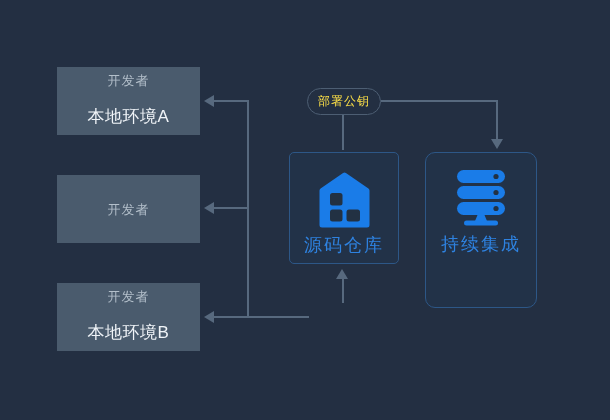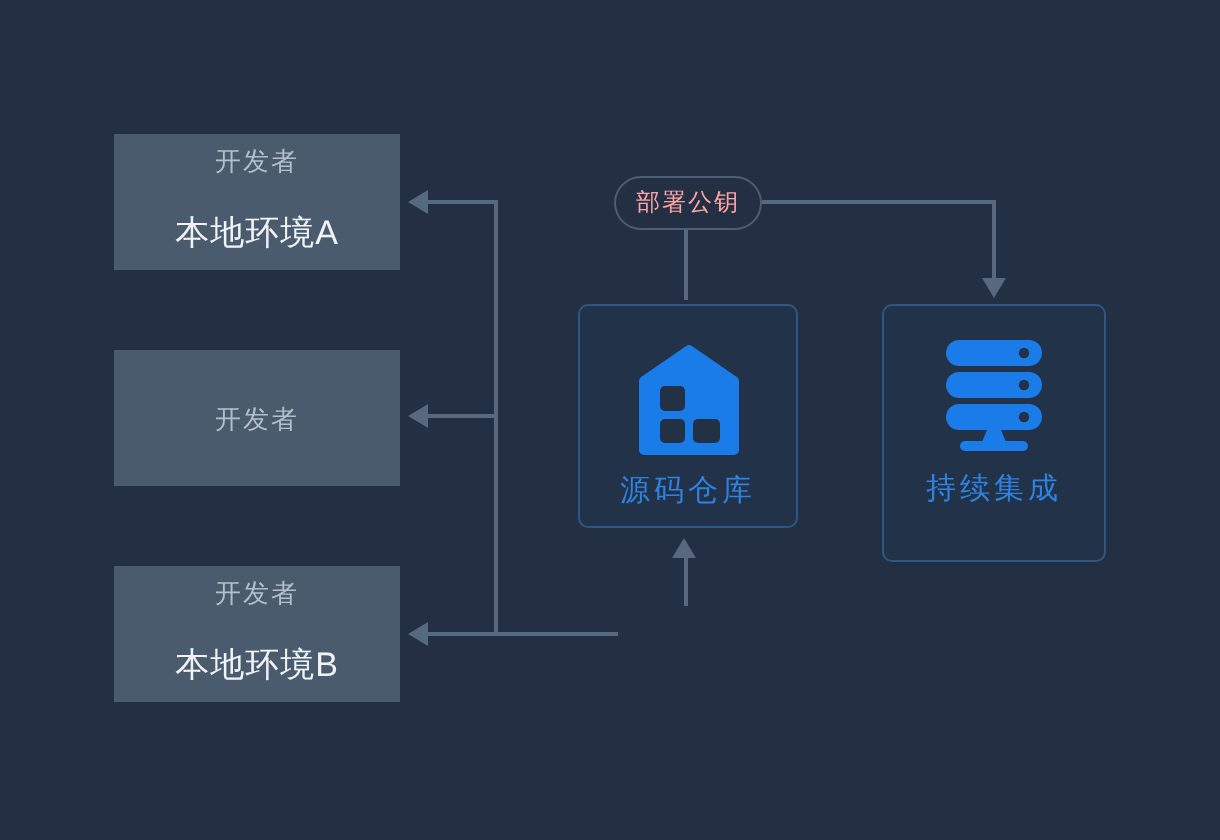--- a/index.html
+++ b/index.html
@@ -21,38 +21,38 @@
   .dev-env{font-size:17px;color:#f0f4f8;letter-spacing:0.5px;line-height:1.2;}
   
   .node-box{
     position:absolute;
     border:1px solid #2d5787;border-radius:5px;
     background:rgba(26,124,232,0.04);
     display:flex;flex-direction:column;align-items:center;
     box-sizing:border-box;
   }
   #repo-box{left:289px;top:152px;width:110px;height:112px;padding-top:19px;}
-  #ci-box{left:441px;top:152px;width:112px;height:129px;padding-top:15px;}
+  #ci-box{left:425px;top:152px;width:112px;height:156px;padding-top:15px;border-radius:10px;}
   .node-label{
-    color:#2e82e0;font-size:15px;letter-spacing:2px;line-height:21px;
+    color:#2e82e0;font-size:18px;letter-spacing:2px;line-height:21px;
     text-align:center;margin-top:7px;
   }
   
   .line{position:absolute;background:#57697e;}
   
   .arrow{position:absolute;width:0;height:0;}
   .arrow-left{border-top:6px solid transparent;border-bottom:6px solid transparent;border-right:10px solid #57697e;}
   .arrow-down{border-left:6px solid transparent;border-right:6px solid transparent;border-top:10px solid #57697e;}
   .arrow-up{border-left:6px solid transparent;border-right:6px solid transparent;border-bottom:10px solid #57697e;}
   
   .pill{
     position:absolute;
     border:1px solid #4d5e73;border-radius:14px;
     background:#232f42;
-    color:#fca5a5;font-size:12px;letter-spacing:1px;
+    color:#fde047;font-size:12px;letter-spacing:1px;
     display:flex;align-items:center;justify-content:center;
     box-sizing:border-box;
   }
   #pill-deploy{left:307px;top:88px;width:74px;height:27px;}
   #pill-collab{left:309px;top:303px;width:72px;height:28px;}
   .icon-wrap{line-height:0;}
 </style>
 </head>
 <body>
 

